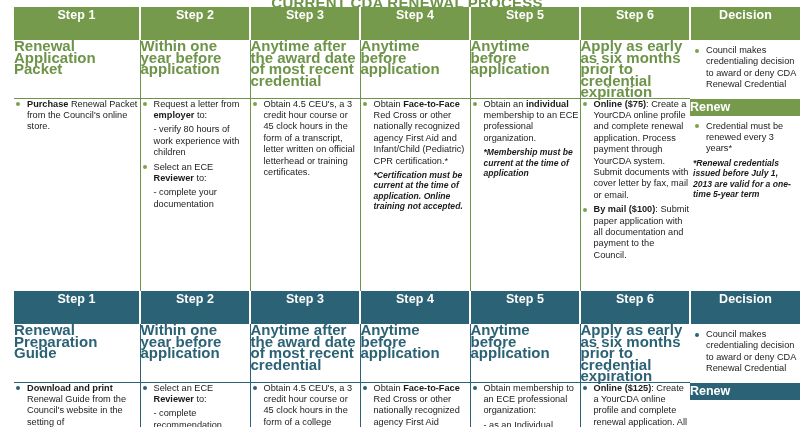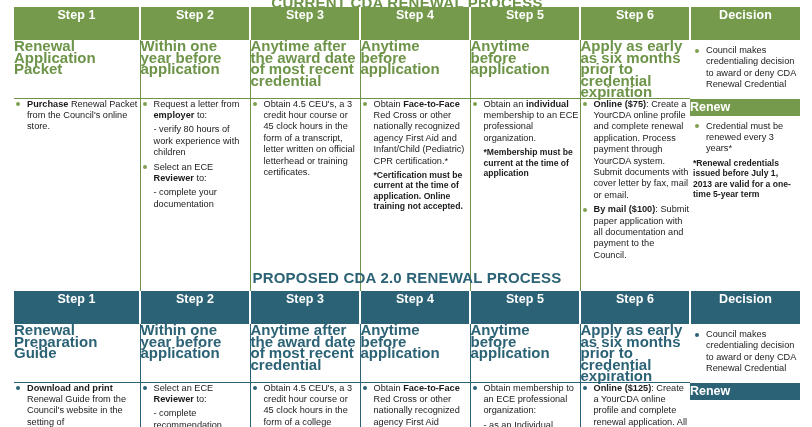--- a/index.html
+++ b/index.html
@@ -86,21 +86,21 @@
     content: "";
     position: absolute; left: 2px; top: 3.5px;
     width: 4px; height: 4px; border-radius: 50%;
   }
   .green ul.bl > li::before { background: #7fa050; }
   .teal  ul.bl > li::before { background: #2b6275; }
   .green .dec-body ul.bl > li::before { background: #7fa050; }
 
   .nb { padding-left: 13px; margin: 3px 0 3px 0; }
   b { font-weight: bold; }
-  .note { font-weight: bold; font-size: 8.6px; line-height: 10.4px; margin-top: 0; }
+  .note { font-style: italic; font-weight: bold; font-size: 8.6px; line-height: 10.4px; margin-top: 0; }
   .pl13 { padding-left: 13px; }
 </style>
 </head>
 <body>
 
 <div class="page">
 
   <div class="section-title title-green" style="position:absolute;left:14px;top:-6px;width:786px;">CURRENT CDA RENEWAL PROCESS</div>
 
   <table class="proc-table green" style="top:7px;">
@@ -182,21 +182,20 @@
       <td class="body-cell last">
         <ul class="bl">
           <li><b>Online ($75)</b><span>: Create a YourCDA online profile and complete renewal application. Process payment through YourCDA system. Submit documents with cover letter by fax, mail or email.</span></li>
           <li><b>By mail ($100)</b><span>: Submit paper application with all documentation and payment to the Council.</span></li>
         </ul>
       </td>
     </tr>
   </tbody>
     </table>
 
-  <div class="section-title title-teal" style="position:absolute;left:14px;top:269px;width:786px;">PROPOSED CDA 2.0 RENEWAL PROCESS</div>
 
   <table class="proc-table teal" style="top:291px;">
     <colgroup>
       <col style="width:126px">
         <col style="width:110px">
         <col style="width:110px">
       <col style="width:110px">
         <col style="width:110px">
         <col style="width:110px">
         <col style="width:110px">

